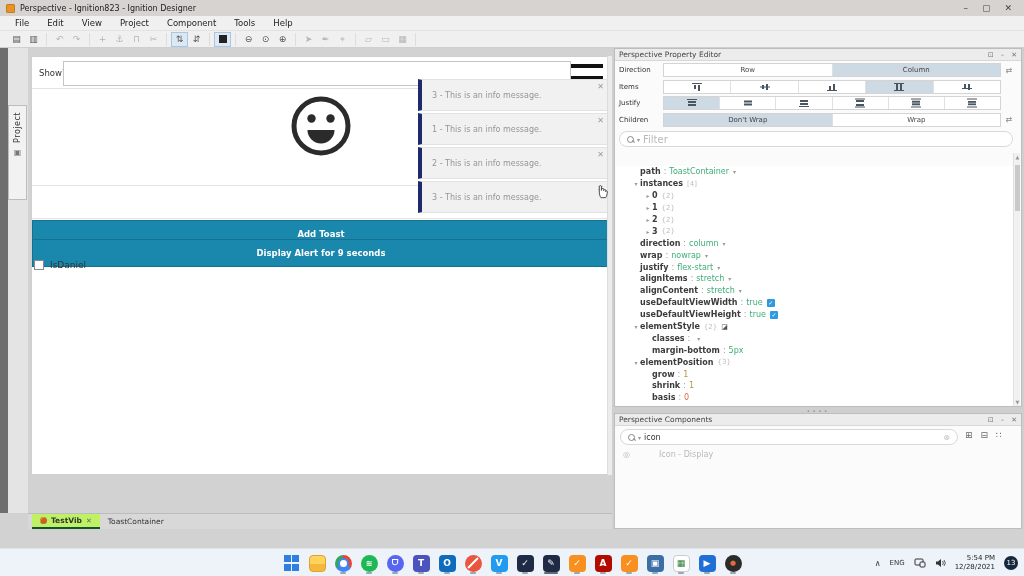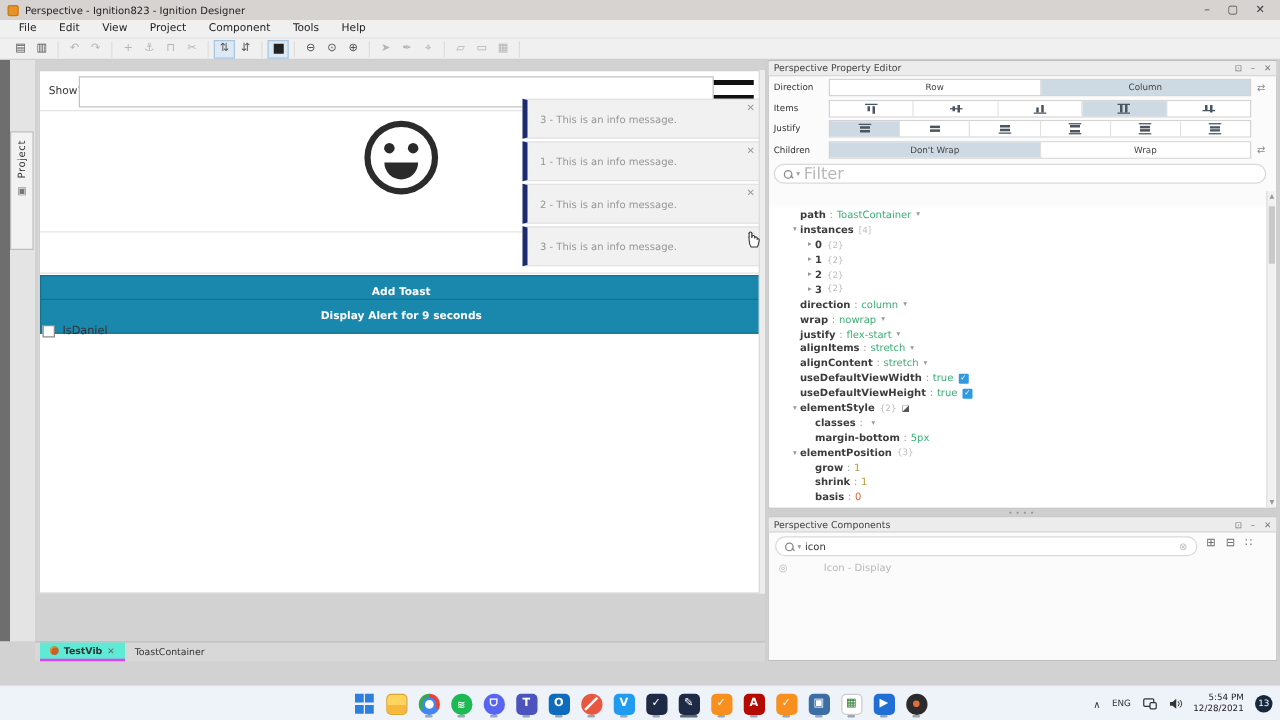--- a/index.html
+++ b/index.html
@@ -66,21 +66,21 @@
   .seg-wrap{flex:1;display:flex;border:1px solid #d4d4d4;background:#fff;height:14px;}
   .seg{flex:1;display:flex;align-items:center;justify-content:center;font-size:7px;color:#444;border-right:1px solid #e0e0e0;background:#fff;}
   .seg:last-child{border-right:none;}
   .seg.sel{background:#cdd9e3;}
   .ctl-trail{width:16px;text-align:center;font-size:8px;color:#8a8a8a;}
   .filter{position:absolute;left:4px;top:82px;width:394px;height:16px;border:1px solid #d9d9d9;border-radius:9px;background:#fff;display:flex;align-items:center;padding:0 7px;gap:3px;}
   .mag{position:relative;width:7px;height:7px;}
   .mag:before{content:"";position:absolute;left:0;top:0;width:5px;height:5px;border:1px solid #888;border-radius:50%;}
   .mag:after{content:"";position:absolute;left:5px;top:5px;width:3px;height:1px;background:#888;transform:rotate(45deg);}
   .caret-sm{font-size:6px;color:#999;}
-  .filter-ph{font-size:13px;color:#b9b9b9;}
+  .filter-ph{font-size:10px;color:#b9b9b9;}
   .props-band{position:absolute;left:1px;top:121px;width:398px;height:13px;background:#e9e9e9;border-top:1px solid #dcdcdc;border-bottom:1px solid #dcdcdc;display:flex;align-items:center;padding-left:7px;gap:4px;}
   .props-band-arrow{font-size:6px;color:#777;}
   .props-band-label{font-size:7.5px;font-weight:bold;color:#555;}
   .ptree{position:absolute;left:1px;top:117px;width:398px;height:240px;overflow:hidden;background:#fff;}
   .prow{display:flex;align-items:center;height:11.9px;font-family:"DejaVu Sans Mono",monospace;font-size:8px;}
   .prow .arr{width:8px;font-size:6px;color:#999;text-align:center;flex:none;}
   .pkey{color:#3c3c3c;font-weight:bold;}
   .pcolon{color:#9a9a9a;margin:0 3px;}
   .pval-string{color:#3fae76;}
   .pval-number{color:#b8963e;}
@@ -98,21 +98,21 @@
   .csearch-clear{font-size:8px;color:#c0c0c0;}
   .cicons{position:absolute;left:350px;top:16px;display:flex;gap:8px;}
   .cicon{font-size:9px;color:#6a6a6a;}
   .citem{position:absolute;left:8px;top:36px;display:flex;align-items:center;gap:5px;}
   .citem-ic{font-size:8px;color:#b5b5b5;}
   .citem-label{font-size:8px;color:#b9b9b9;margin-left:24px;}
 
   
   .tabbar{position:absolute;left:28px;top:513px;width:584px;height:16px;background:#d8d8d8;border-top:1px solid #bcbcbc;display:flex;align-items:flex-end;padding-left:4px;}
   .dtab{display:flex;align-items:center;gap:4px;height:15px;padding:0 8px;font-size:7.5px;color:#333;}
-  .dtab.active{background:#5eead4;border-bottom:2px solid #d946ef;font-weight:bold;}
+  .dtab.active{background:#bef264;border-bottom:2px solid #14532d;font-weight:bold;}
   .dtab .vicon{width:7px;height:7px;border-radius:50%;background:#c4622a;box-shadow:inset 1px 1px 0 #e8932a;}
   .dtab .tclose{font-size:7px;color:#666;}
   .statusbar{position:absolute;left:0;top:529px;width:1024px;height:19px;background:#f0f0f0;border-top:1px solid #c9c9c9;display:flex;align-items:center;}
   .sb-grid{width:9px;height:9px;margin-left:8px;display:grid;grid-template-columns:4px 4px;grid-gap:1px;}
   .sb-grid i{background:#555;width:4px;height:4px;}
   .sb-msg{font-size:8px;color:#333;margin-left:10px;flex:1;}
   .sb-seg{height:15px;border-left:1px solid #cfcfcf;display:flex;align-items:center;justify-content:center;padding:0 7px;font-size:7.5px;}
   .sb-zoom{color:#999;}
   .sb-mem{color:#444;}
   .sb-gc{width:14px;height:12px;margin:0 6px 0 3px;display:flex;flex-direction:column;justify-content:center;gap:1px;}

